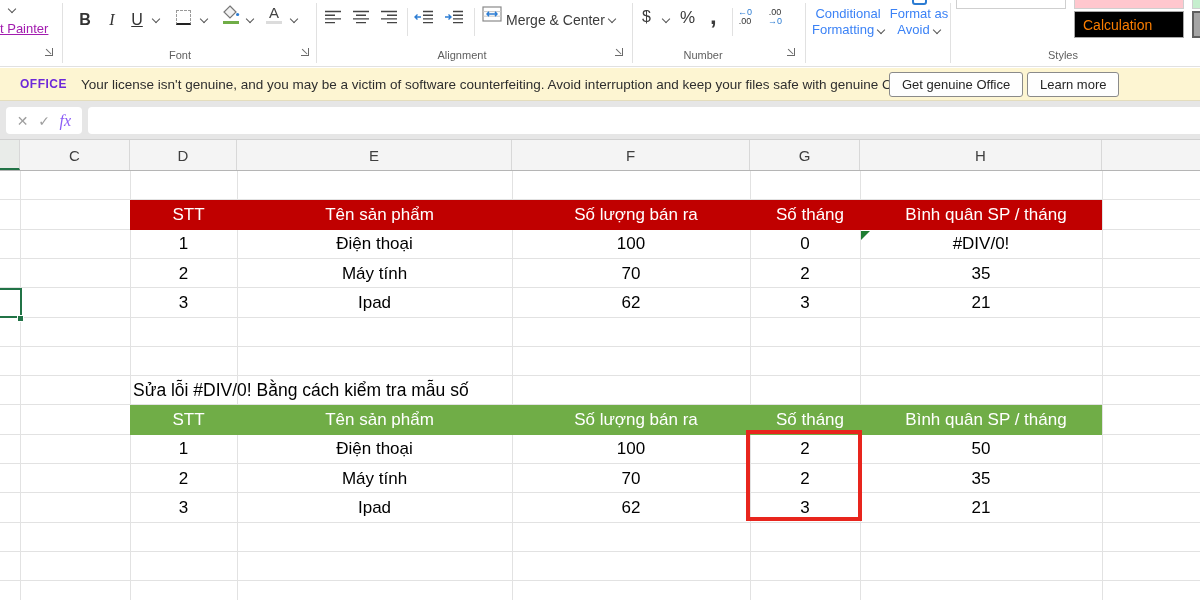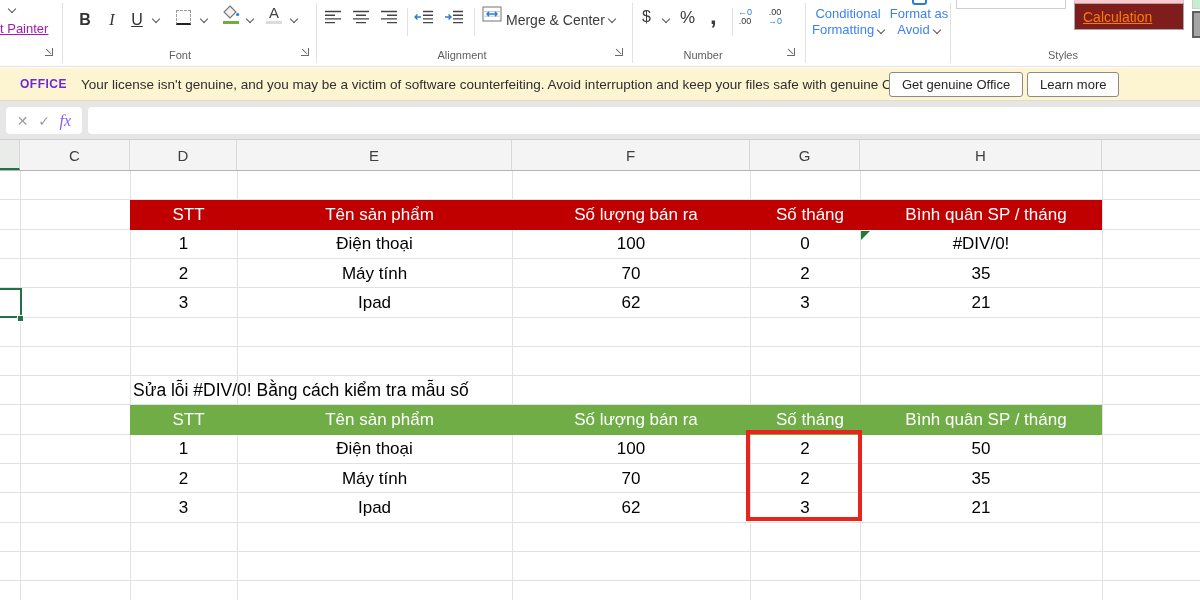--- a/index.html
+++ b/index.html
@@ -197,21 +197,21 @@
     <div class="two-line" style="left:888px;width:62px;">
       <span>Format as</span><br>
       <span>Avoid</span><span class="chev" style="margin-left:3px;"></span>
     </div>
     <div class="vdiv" style="left:950px;"></div>
 
     <div class="chip-top" style="left:956px;background:#ffffff;"></div>
     <div class="chip-top" style="left:1074px;background:#ffc7ce;"></div>
     <div class="chip-top" style="left:1192px;background:#c6efce;"></div>
 
-    <div class="chip" style="left:1074px;top:3px;background:#7f1d1d;color:#fa7d00;border-color:#a8a8a8;text-decoration:underline;">
+    <div class="chip" style="left:1074px;top:11px;background:#000000;color:#fa7d00;border-color:#a8a8a8;">
       <span>Calculation</span>
     </div>
     <div class="chip" style="left:1192px;top:11px;background:#a5a5a5;color:#fff;border:2px solid #5f5f5f;font-weight:bold;">
       
     </div>
     <div class="grp-label" style="left:1013px;width:100px;">Styles</div>
   </div>
 
   <div id="license">
     <span class="prefix">OFFICE</span>

